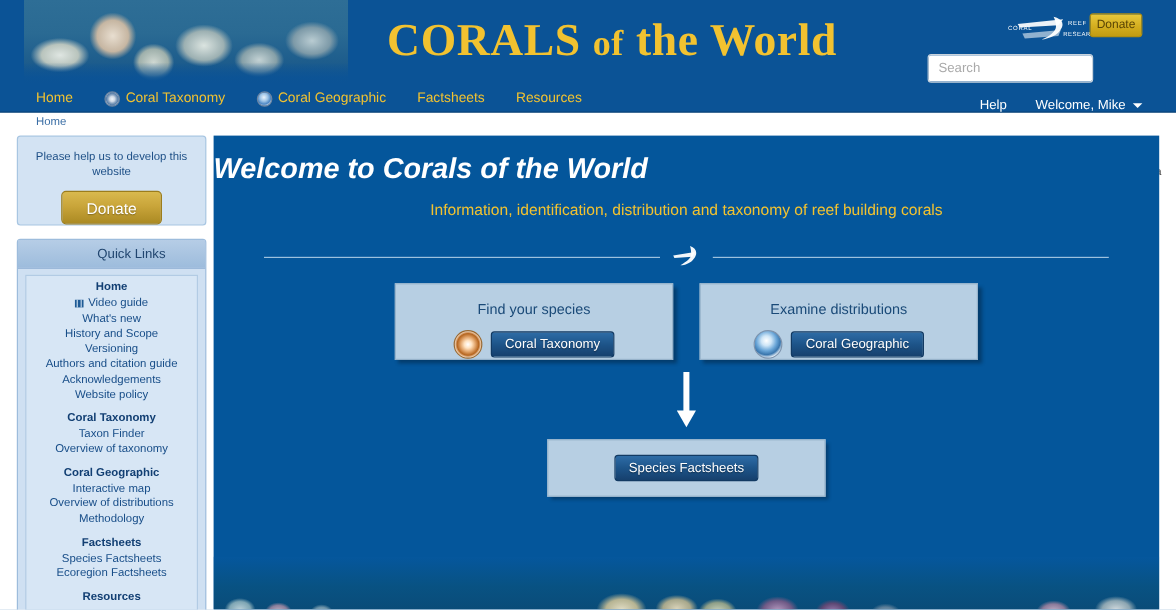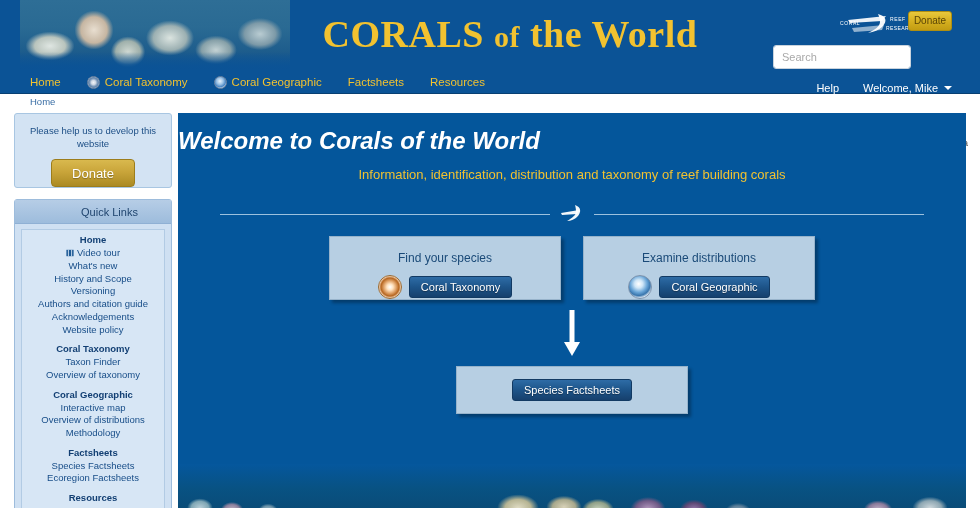--- a/index.html
+++ b/index.html
@@ -314,21 +314,21 @@
       <div class="quick-list" id="quick-list">
           <div class="ql-item ql-head">
             <span>Home</span>
           </div>
           <div class="ql-item">
             <svg class="vid-icon" viewBox="0 0 10 10">
               <rect x="0.5" y="1" width="9" height="8" fill="#1d5a95"></rect>
               <rect x="2.4" y="1" width="1.1" height="8" fill="#d7e6f5"></rect>
               <rect x="6.5" y="1" width="1.1" height="8" fill="#d7e6f5"></rect>
             </svg>
-            <span>Video tour</span>
+            <span>Video guide</span>
           </div>
           <div class="ql-item">
             <span>What's new</span>
           </div>
           <div class="ql-item">
             <span>History and Scope</span>
           </div>
           <div class="ql-item">
             <span>Versioning</span>
           </div>

